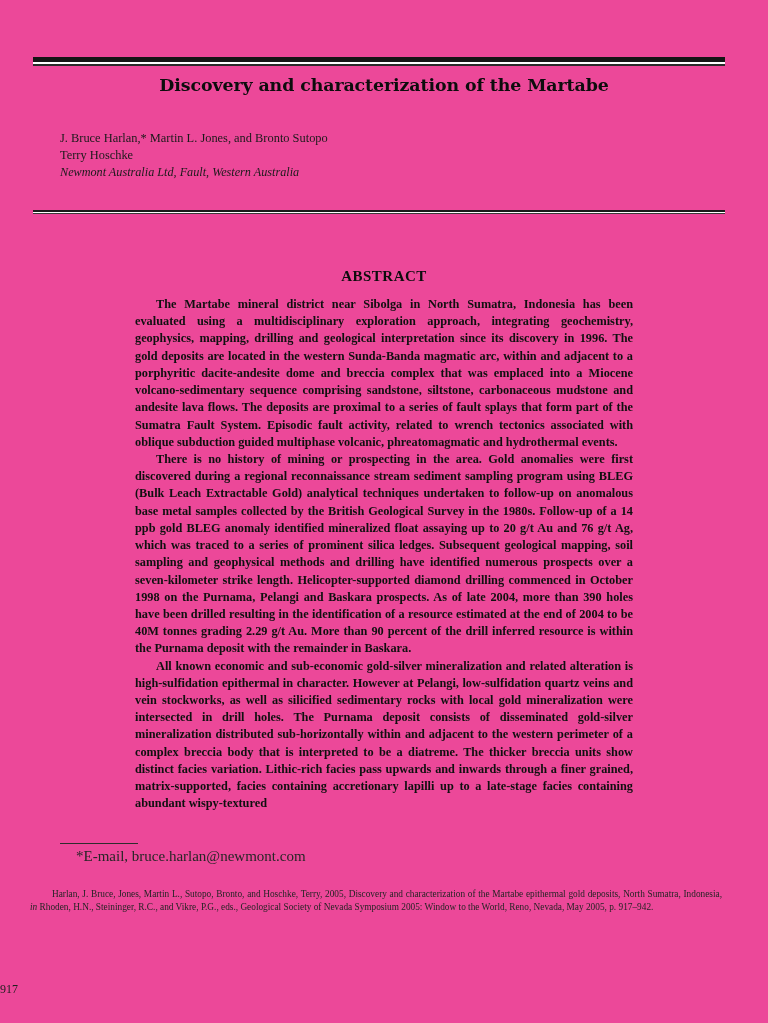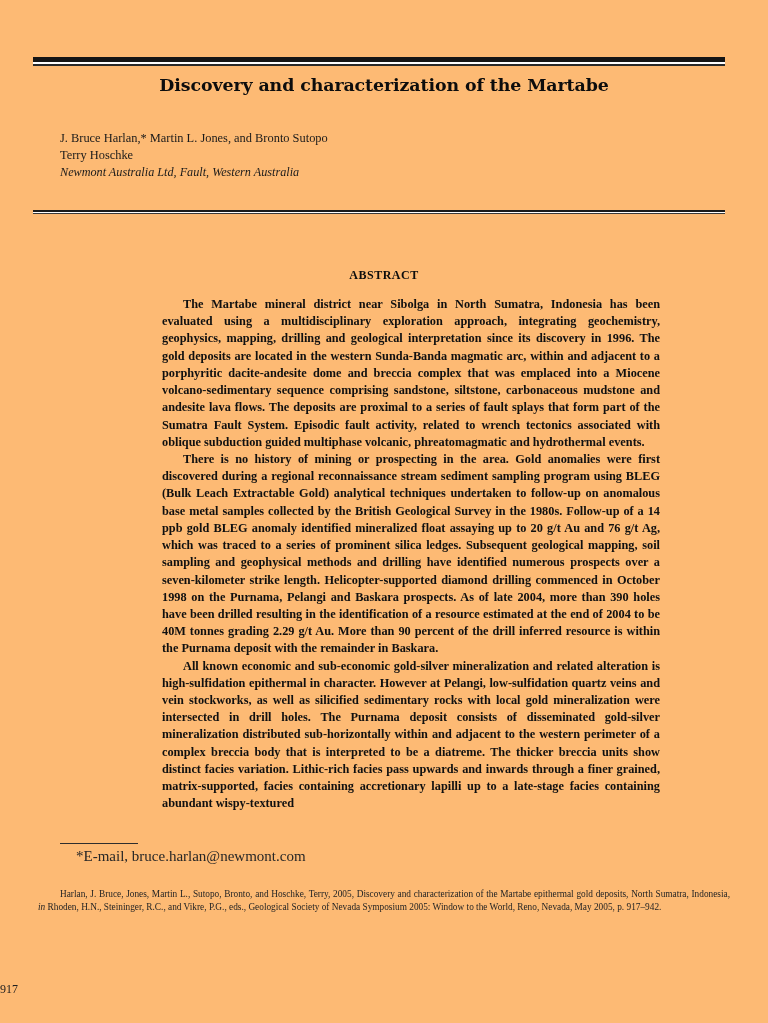--- a/index.html
+++ b/index.html
@@ -14,21 +14,21 @@
     position: relative;
     overflow: hidden;
     font-family: "Liberation Serif", "DejaVu Serif", serif;
     color: #1a1a1a;
     -webkit-font-smoothing: antialiased;
   }
 
   .page {
     position: absolute;
     inset: 0;
-    background: #fdba74;
+    background: #ec4899;
   }
 
   
   .rule-top {
     position: absolute;
     left: 33px;
     top: 57px;
     width: 692px;
   }
   .rule-top .bar-thick {
@@ -101,32 +101,31 @@
   }
 
   
   .abstract-heading {
     position: absolute;
     left: 60px;
     top: 268px;
     width: 648px;
     text-align: center;
     font-weight: bold;
-    font-size: 12px;
+    font-size: 15px;
     letter-spacing: 0.5px;
     color: #0d0d0d;
     font-family: Liberation Serif, serif;
   }
 
   .abstract-body {
     position: absolute;
     left: 135px;
     top: 296px;
     width: 498px;
-    margin-left: 27px;
   }
   .abstract-body p {
     margin: 0;
     text-align: justify;
     text-justify: inter-word;
     font-weight: bold;
     font-size: 12.3px;
     line-height: 17.22px;
     text-indent: 21px;
     color: #101010;
@@ -148,21 +147,21 @@
     top: 850px;
     width: 400px;
     font-size: 15px;
     line-height: 13px;
     color: #262626;
   }
 
   
   .citation {
     position: absolute;
-    left: 38px;
+    left: 30px;
     top: 888px;
     width: 692px;
     font-size: 9.3px;
     line-height: 13.1px;
     text-align: justify;
     text-indent: 22px;
     color: #242424;
   }
   .citation i { font-style: italic; }
 

